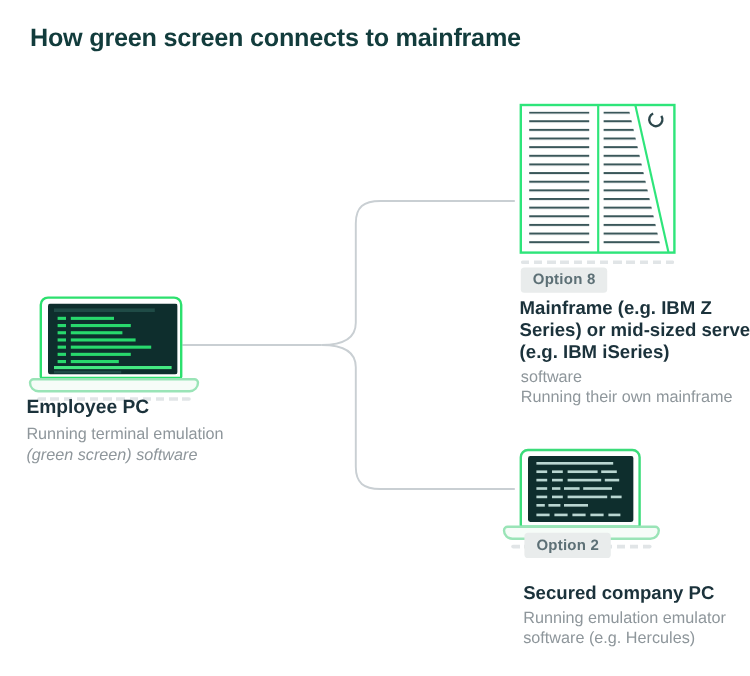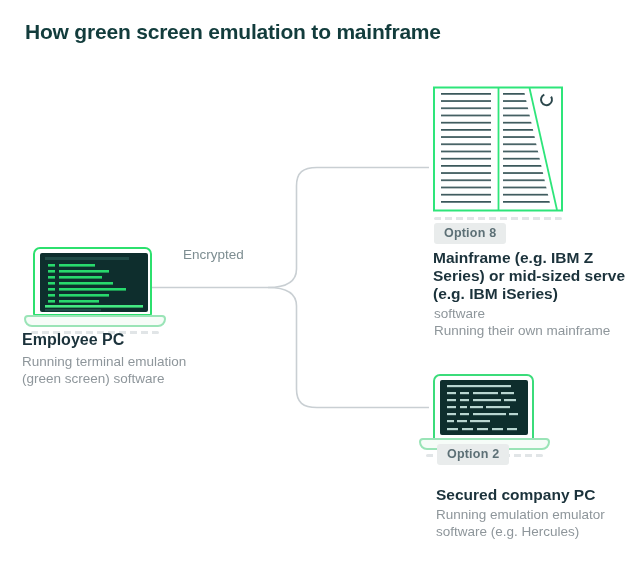--- a/index.html
+++ b/index.html
@@ -34,32 +34,31 @@
     padding:3px 10px 4px 10px;border-radius:3px;letter-spacing:0.2px;
   }
   .heading{font-weight:700;color:#1b323b;font-size:15.5px;line-height:18px;}
   .desc{color:#8e969b;font-size:13.5px;line-height:17px;}
 </style>
 </head>
 <body>
 
 <div class="canvas">
 
-  <h1 class="abs title" style="margin:0;">How green screen emulation to mainframe</h1>
+  <h1 class="abs title" style="margin:0;">How green screen connects to mainframe</h1>
 
   <svg class="abs connectors" width="625" height="563" viewBox="0 0 625 563">
     <g fill="none" stroke="#c9cfd3" stroke-width="1.6">
       <path d="M152,287.5 H268"></path>
       <path d="M268,287.5 C283,287.5 296.5,284 296.5,269 V186 C296.5,172.5 303,167.5 317,167.5 H429"></path>
       <path d="M268,287.5 C283,287.5 296.5,291 296.5,306 V389 C296.5,402.5 303,407.5 317,407.5 H429"></path>
     </g>
   </svg>
 
   <div class="abs conn-label">
-      <span style="display: block;">Encrypted</span>
     </div>
 
   <div class="abs">
     <div class="abs lid" style="left:33px;top:247px;width:119px;height:69px;"></div>
     <svg class="abs" style="left:40px;top:253px;" width="108" height="59" viewBox="0 0 108 59">
       <rect x="0" y="0" width="108" height="59" rx="2" fill="#0e2e2d"></rect>
       <rect x="5" y="4" width="84" height="3" fill="#1f4b46"></rect>
       <g fill="#28d96d">
         <rect x="8" y="11" width="7" height="2.6"></rect>
           <rect x="19" y="11" width="36" height="2.6"></rect>
@@ -79,21 +78,21 @@
       <rect x="5" y="52" width="98" height="2.6" fill="#44e982"></rect>
       <rect x="5" y="56" width="56" height="2.2" fill="#1f4b46"></rect>
     </svg>
     <div class="abs base" style="left:24px;top:315px;width:142px;height:12px;"></div>
     <div class="abs shadow" style="left:31px;top:331px;width:128px;"></div>
   </div>
 
   <div class="abs heading" style="left:22px;top:331px;font-size:16px;">Employee PC</div>
   <div class="abs desc" style="left:22px;top:353px;">
       <span style="display: block;">Running terminal emulation</span>
-      <span style="display: block;">(green screen) software</span>
+      <span style="display: block; font-style: italic;">(green screen) software</span>
     </div>
 
   <svg class="abs" style="left:432px;top:85px;" width="132" height="128" viewBox="0 0 132 128">
     <defs>
       <pattern id="vent" width="132" height="7.2" patternUnits="userSpaceOnUse" patternTransform="translate(0,8)">
         <rect x="0" y="0" width="132" height="1.7" fill="#3a575a"></rect>
       </pattern>
     </defs>
     <rect x="2" y="2.5" width="128" height="123" fill="#ffffff" stroke="#2ee57a" stroke-width="2"></rect>
     <line x1="66.5" y1="3" x2="66.5" y2="125" stroke="#2ee57a" stroke-width="1.8"></line>

